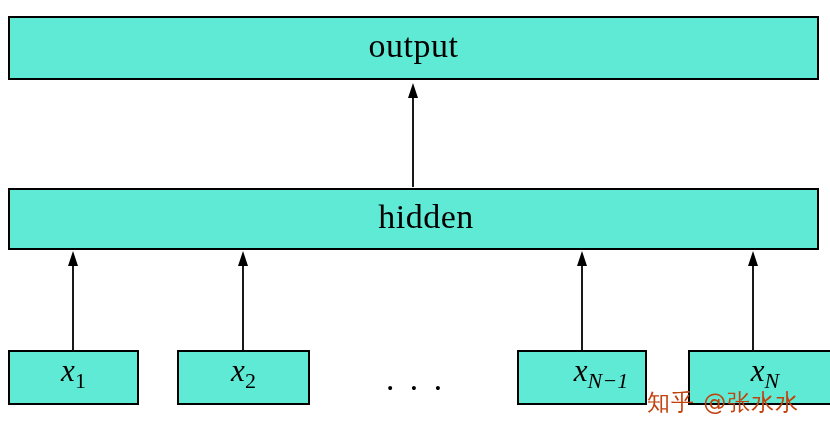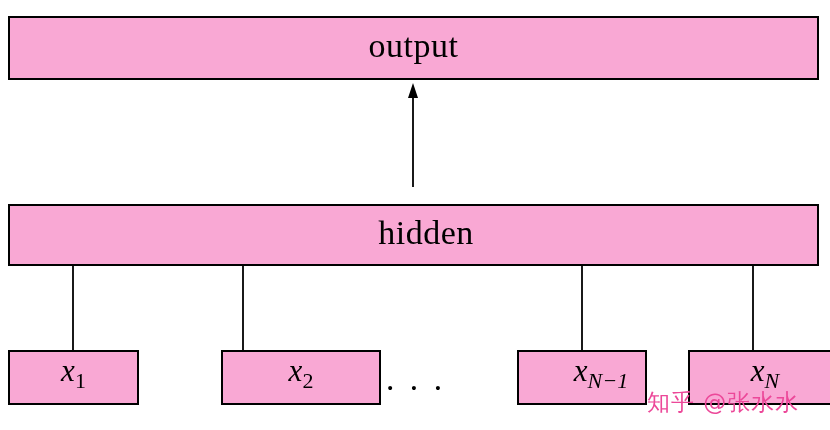--- a/index.html
+++ b/index.html
@@ -21,44 +21,44 @@
     left: 0;
     top: 0;
     width: 830px;
     height: 430px;
     pointer-events: none;
   }
   .box {
     position: absolute;
     box-sizing: border-box;
     border: 2px solid #000000;
-    background: #f9a8d4;
+    background: #5eead4;
     display: flex;
     align-items: center;
     justify-content: center;
   }
   .layer-box {
     left: 8px;
     width: 811px;
   }
   .box-output { top: 16px;  height: 64px; }
-  .box-hidden { top: 204px; height: 62px; padding-left: 25px; }
+  .box-hidden { top: 188px; height: 62px; padding-left: 25px; }
   .layer-label {
     font-size: 34px;
     line-height: 1;
     letter-spacing: 0.5px;
     padding-bottom: 4px;
   }
   .input-box {
     top: 350px;
     height: 55px;
     justify-content: center;
   }
   .in1 { left: 8px;   width: 131px; }
-  .in2 { left: 177px; width: 160px; margin-left: 44px; }
+  .in2 { left: 177px; width: 133px; }
   .in3 { left: 517px; width: 130px; padding-left: 38px; }
   .in4 { left: 688px; width: 154px; }
   .math {
     font-size: 31px;
     line-height: 1;
     white-space: nowrap;
     padding-bottom: 8px;
   }
   .math .base {
     font-style: italic;
@@ -81,21 +81,21 @@
     line-height: 44px;
     letter-spacing: 2px;
     color: #000000;
   }
   .watermark {
     position: absolute;
     left: 647px;
     top: 389px;
     font-size: 23px;
     line-height: 26px;
-    color: #ec4899;
+    color: #c2410c;
     font-family: "DejaVu Sans", "Liberation Sans", sans-serif;
     white-space: nowrap;
     letter-spacing: 1px;
     z-index: 5;
   }
 </style>
 </head>
 <body>
 
 <div class="canvas">

